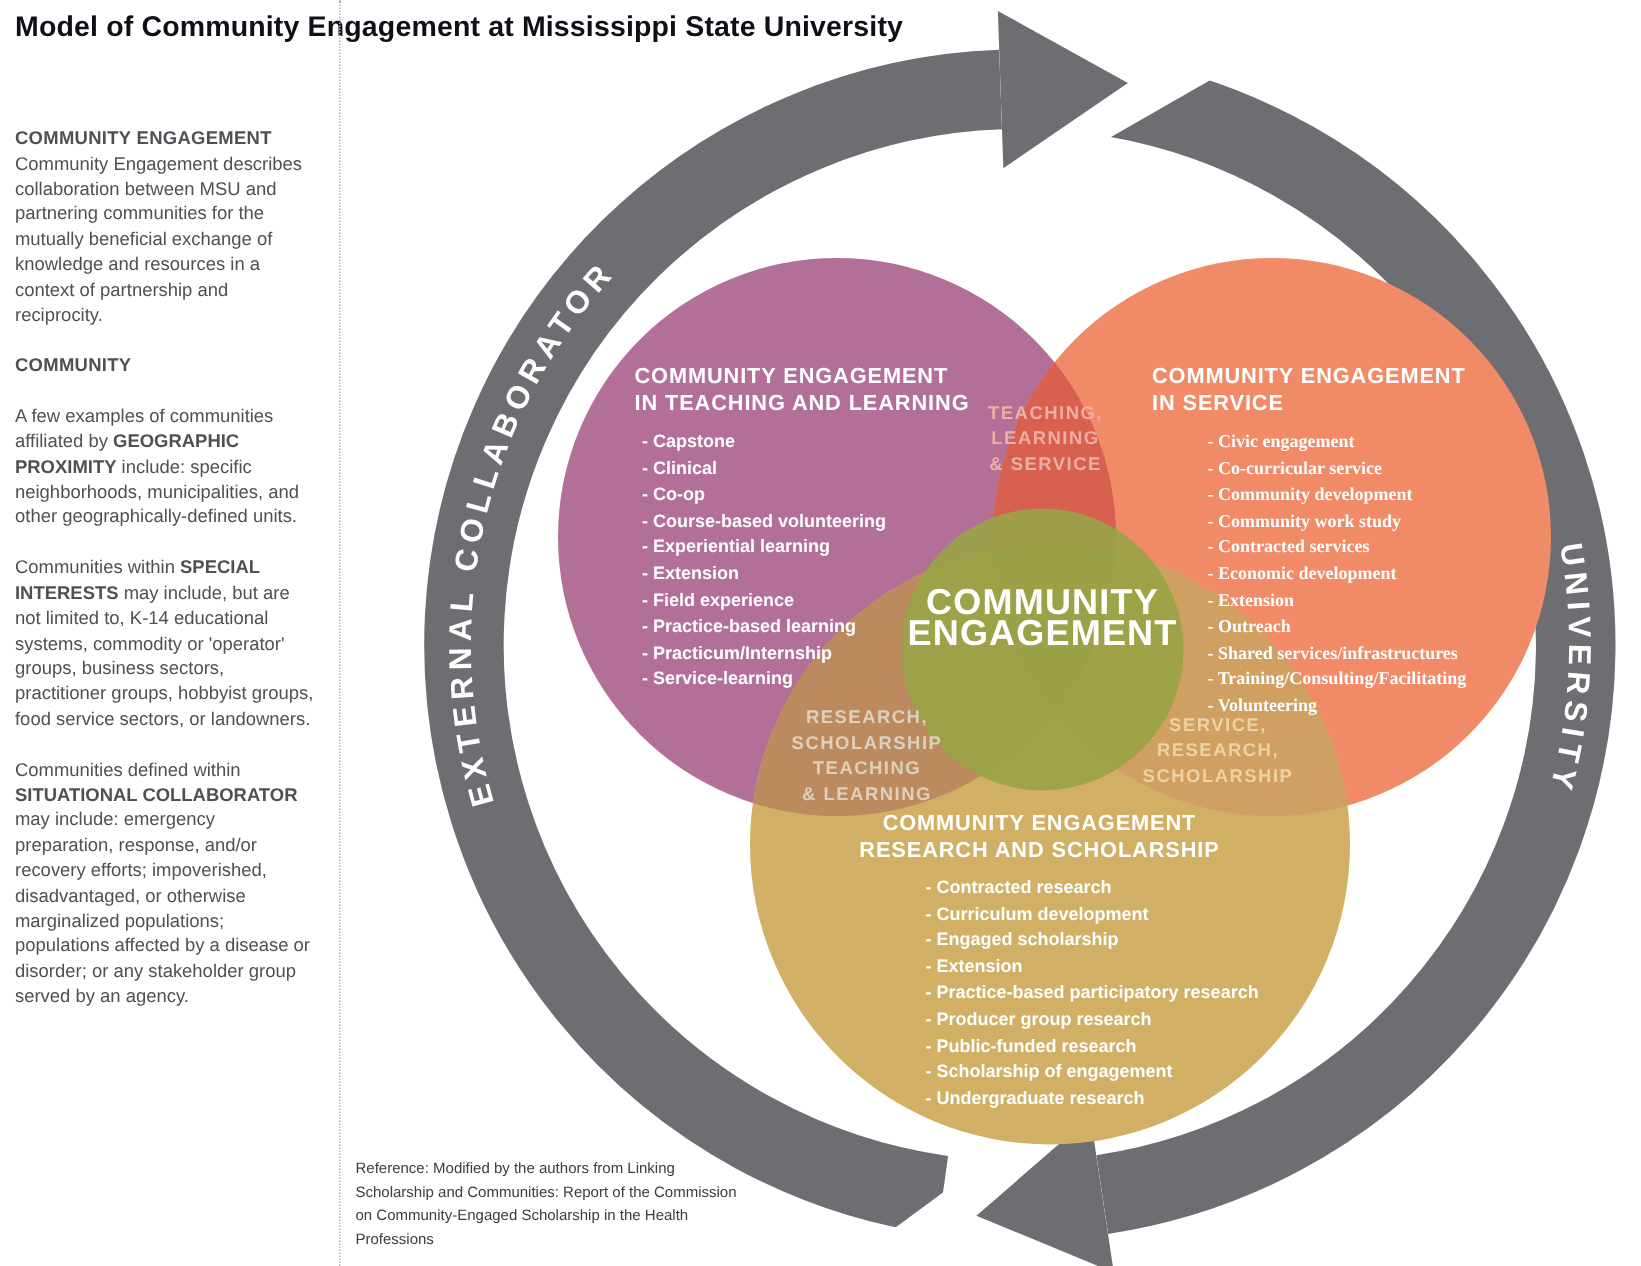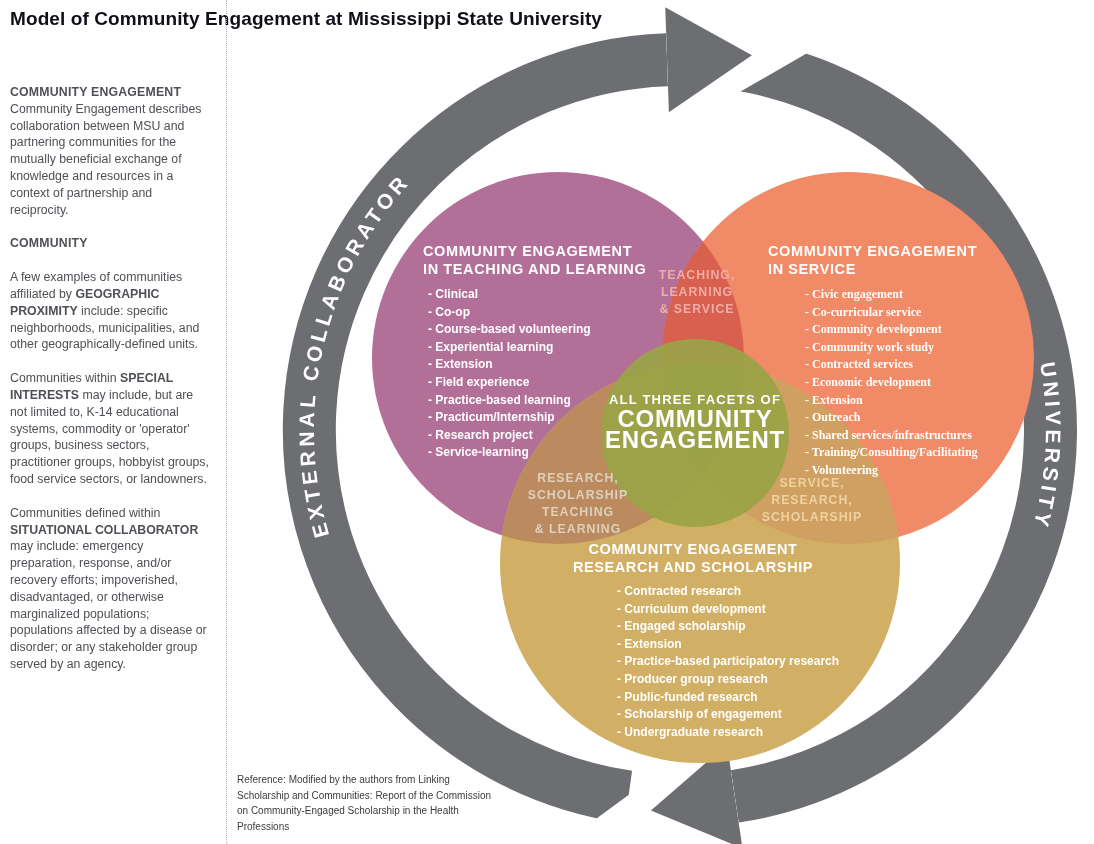--- a/index.html
+++ b/index.html
@@ -124,29 +124,29 @@
       <textPath href="#arcRight" startOffset="50%">UNIVERSITY</textPath>
     </text>
   </svg>
 
   <div class="circle-block block-teaching">
     <div class="cb-title">
       <span class="tl">COMMUNITY ENGAGEMENT</span>
       <span class="tl">IN TEACHING AND LEARNING</span>
     </div>
     <div class="cb-items">
+        <div class="cb-item">- Capstone</div>
         <div class="cb-item">- Clinical</div>
         <div class="cb-item">- Co-op</div>
         <div class="cb-item">- Course-based volunteering</div>
         <div class="cb-item">- Experiential learning</div>
         <div class="cb-item">- Extension</div>
         <div class="cb-item">- Field experience</div>
         <div class="cb-item">- Practice-based learning</div>
         <div class="cb-item">- Practicum/Internship</div>
-        <div class="cb-item">- Research project</div>
         <div class="cb-item">- Service-learning</div>
       </div>
   </div>
 
   <div class="circle-block block-service">
     <div class="cb-title">
       <span class="tl">COMMUNITY ENGAGEMENT</span>
       <span class="tl">IN SERVICE</span>
     </div>
     <div class="cb-items">
@@ -176,21 +176,20 @@
         <div class="cb-item">- Extension</div>
         <div class="cb-item">- Practice-based participatory research</div>
         <div class="cb-item">- Producer group research</div>
         <div class="cb-item">- Public-funded research</div>
         <div class="cb-item">- Scholarship of engagement</div>
         <div class="cb-item">- Undergraduate research</div>
       </div>
   </div>
 
   <div class="center-block">
-    <span class="center-small">ALL THREE FACETS OF</span>
     <span class="center-big">COMMUNITY</span>
     <span class="center-big">ENGAGEMENT</span>
   </div>
 
   <div class="ov-label ov-ts">
     <span class="ov-line">TEACHING,</span>
     <span class="ov-line">LEARNING</span>
     <span class="ov-line">&amp; SERVICE</span>
   </div>
   <div class="ov-label ov-tr">

